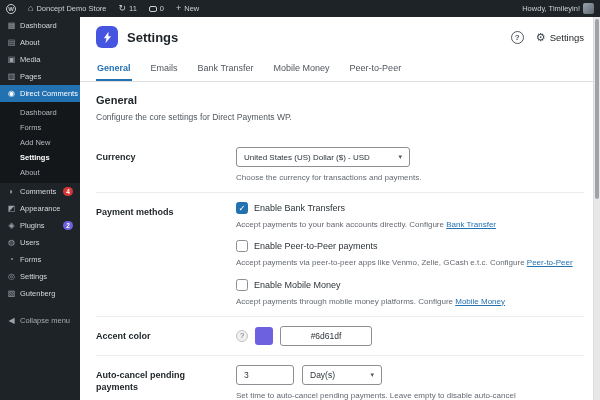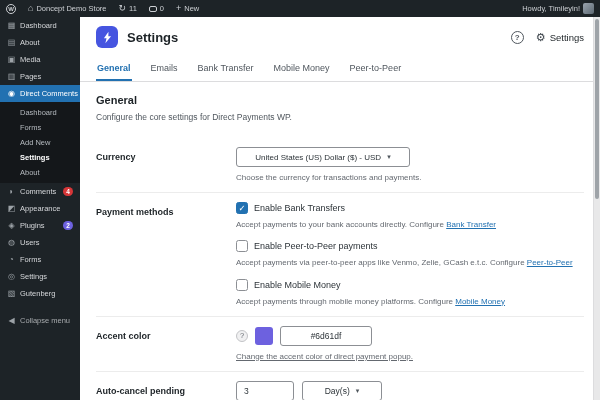--- a/index.html
+++ b/index.html
@@ -42,21 +42,21 @@
   .tab{font-size:9px;color:#50575e;display:flex;align-items:center;border-bottom:2px solid transparent;cursor:pointer;padding:0 1px;}
   .tab.active{color:#2271b1;border-bottom-color:#2271b1;font-weight:bold;}
 
   .content{padding:9px 16px 0;}
   .section-heading{font-size:11px;font-weight:bold;color:#1d2327;margin:3px 0 6px;}
   .section-desc{font-size:8.5px;color:#50575e;margin-bottom:16px;}
   .form-row{display:flex;padding:9px 0;}
   .form-row + .form-row{border-top:1px solid #ececec;}
   .form-label{width:140px;flex:none;font-size:9px;font-weight:bold;color:#1d2327;padding:4px 12px 0 0;line-height:1.35;}
   .form-control{flex:1;min-width:0;}
-  .select{display:inline-flex;align-items:center;justify-content:center;gap:6px;border:1px solid #8c8f94;border-radius:3px;background:#fff;height:20px;padding:0 7px;font-size:8px;color:#2c3338;cursor:pointer;}
+  .select{display:inline-flex;align-items:center;justify-content:space-between;gap:6px;border:1px solid #8c8f94;border-radius:3px;background:#fff;height:20px;padding:0 7px;font-size:8px;color:#2c3338;cursor:pointer;}
   .select.currency{width:174px;}
   .select.unit{width:80px;font-size:8.5px;}
   .caret{font-size:7px;color:#50575e;}
   .help-text{font-size:8px;color:#646970;margin-top:5px;line-height:1.4;}
   .link{color:#2271b1;text-decoration:underline;cursor:pointer;}
   .option + .option{margin-top:10px;}
   .cb-row{display:flex;align-items:center;gap:6px;}
   .checkbox{width:12px;height:12px;border:1px solid #8c8f94;border-radius:2.5px;background:#fff;flex:none;display:flex;align-items:center;justify-content:center;cursor:pointer;}
   .checkbox.checked{background:#2271b1;border-color:#2271b1;}
   .check{color:#fff;font-size:8.5px;line-height:1;}
@@ -240,21 +240,20 @@
     </div>
 
     <div class="form-row">
       <div class="form-label">Accent color</div>
       <div class="form-control">
         <div class="accent-controls">
           <span class="q-circle">?</span>
           <span class="swatch" style="background: rgb(109, 97, 223);"></span>
           <input class="text-input accent-input" value="#6d61df" style="">
         </div>
-        <div class="help-text underline">Change the accent color of direct payment popup.</div>
       </div>
     </div>
 
     <div class="form-row">
       <div class="form-label">Auto-cancel pending payments</div>
       <div class="form-control">
         <div class="ac-controls">
           <input class="text-input ac-input" value="3" style="">
           <div class="select unit">
             <span>Day(s)</span>

